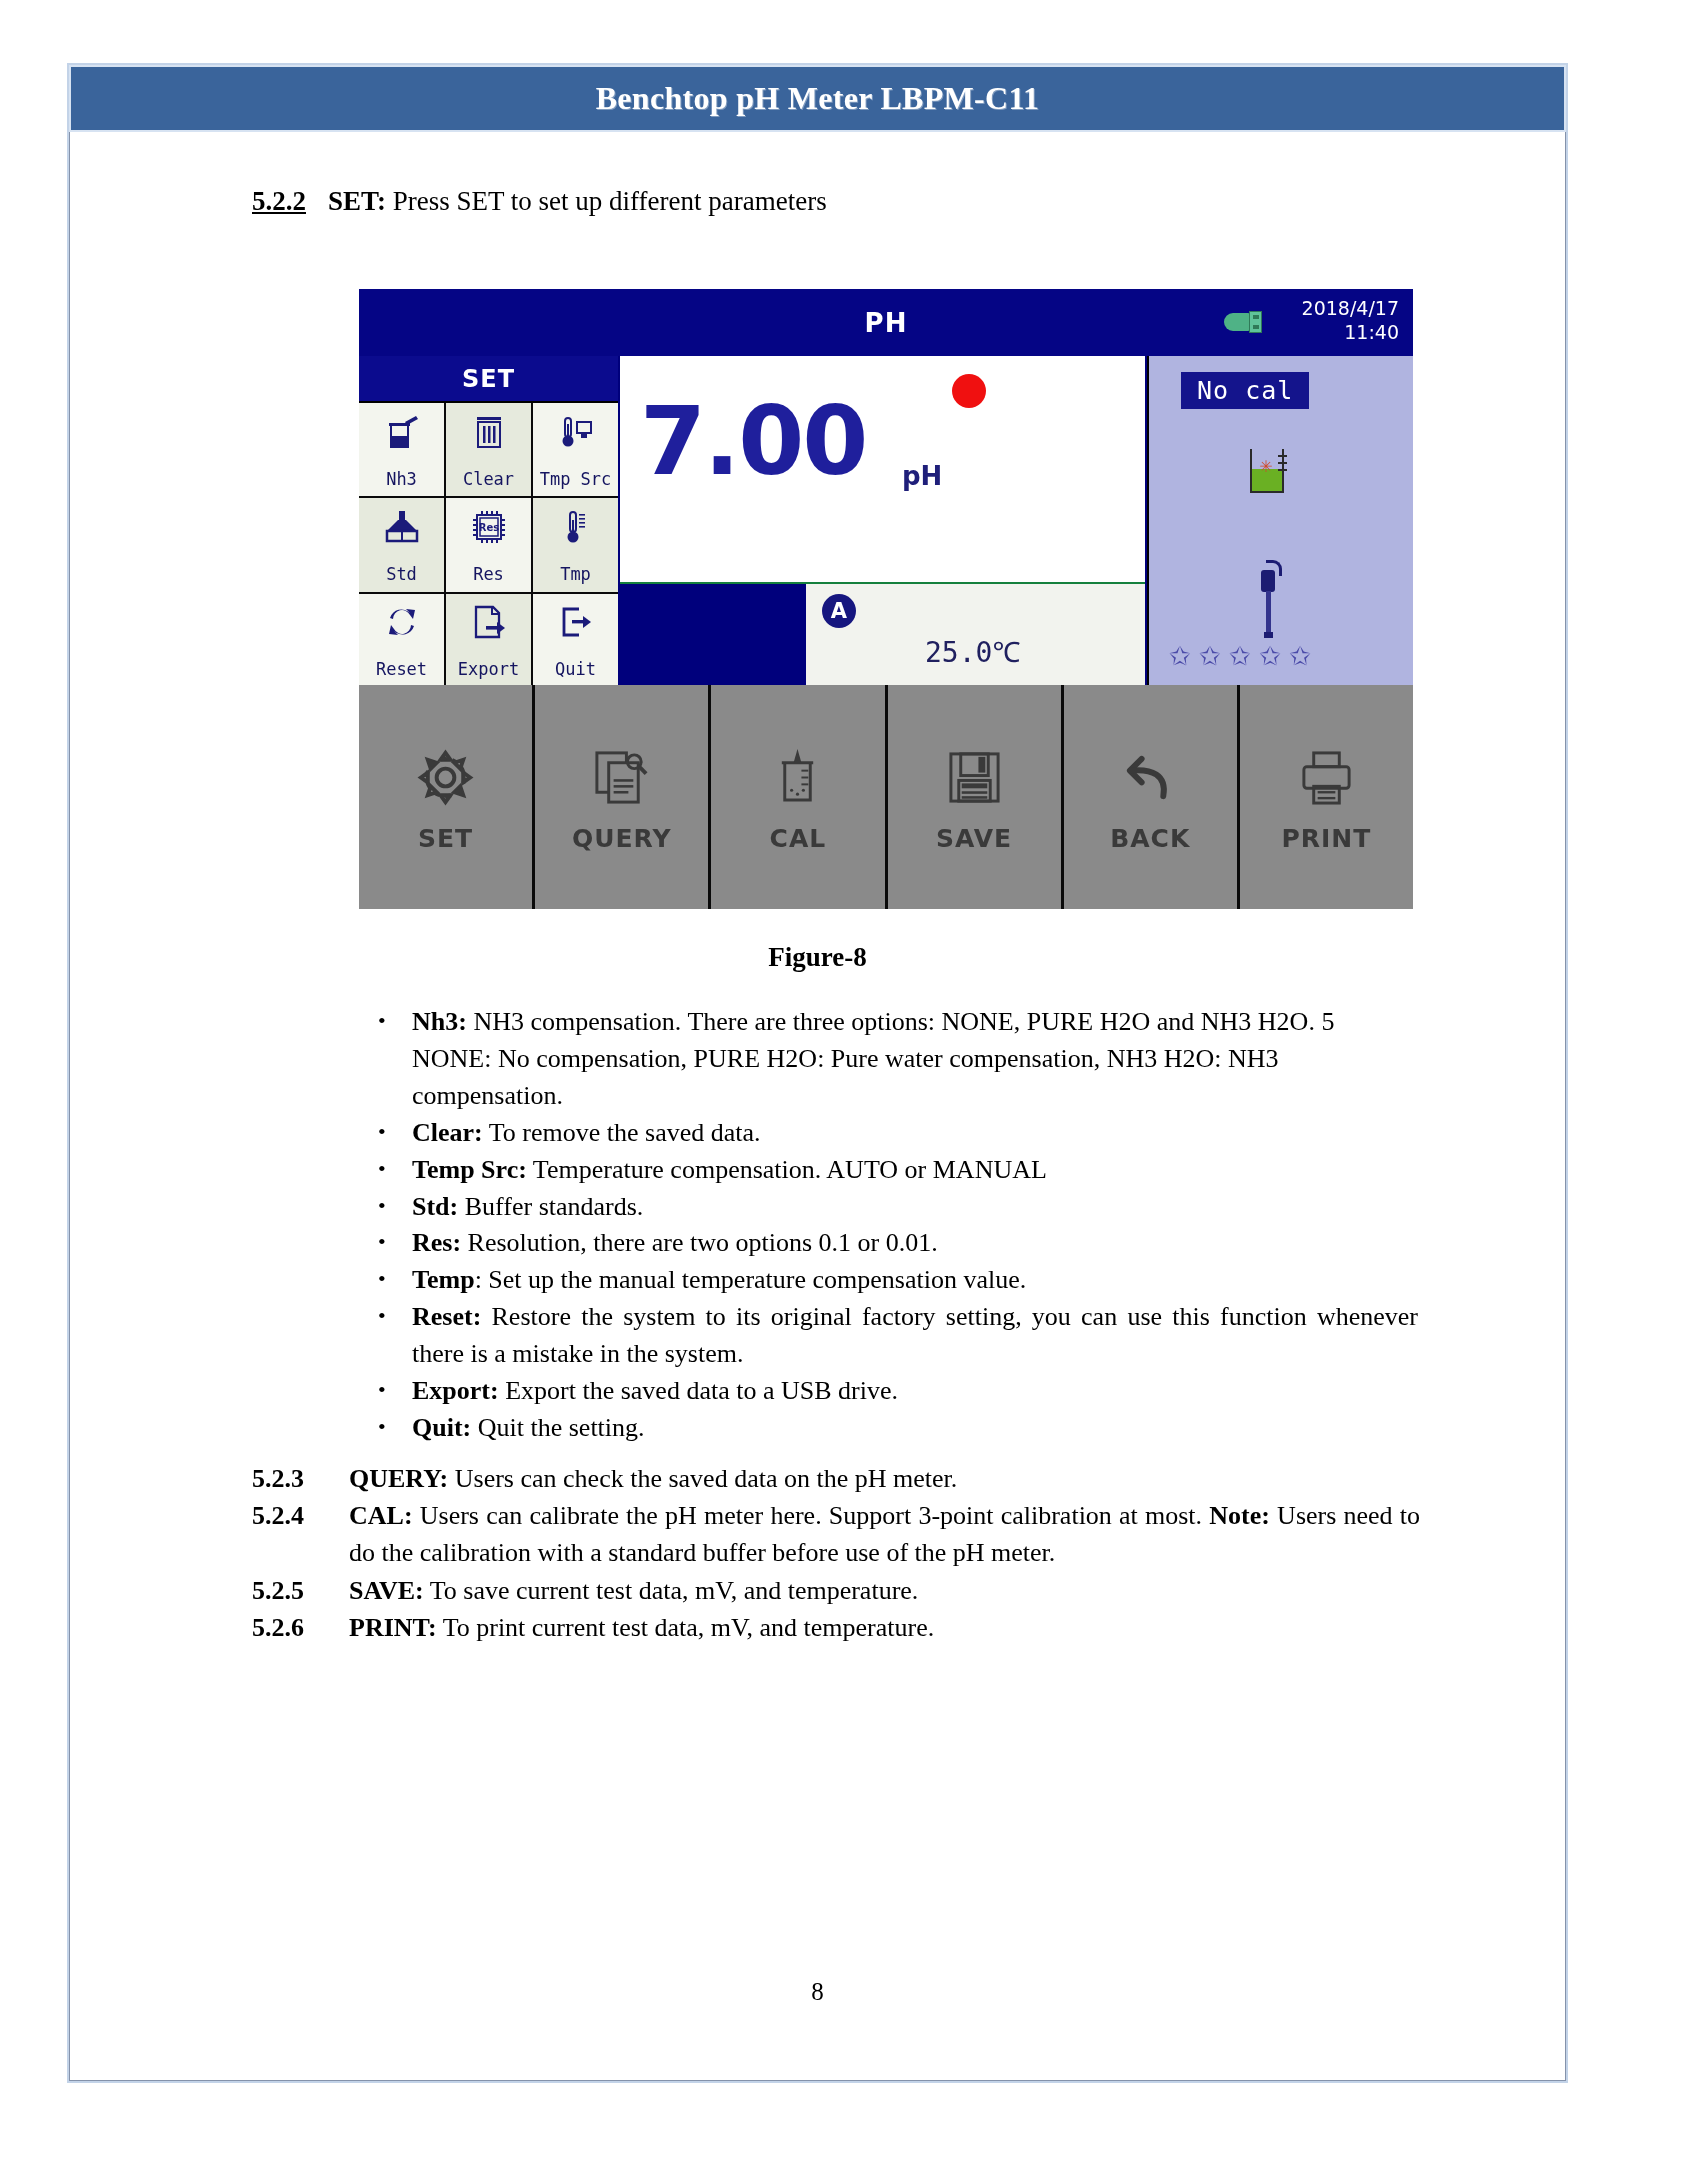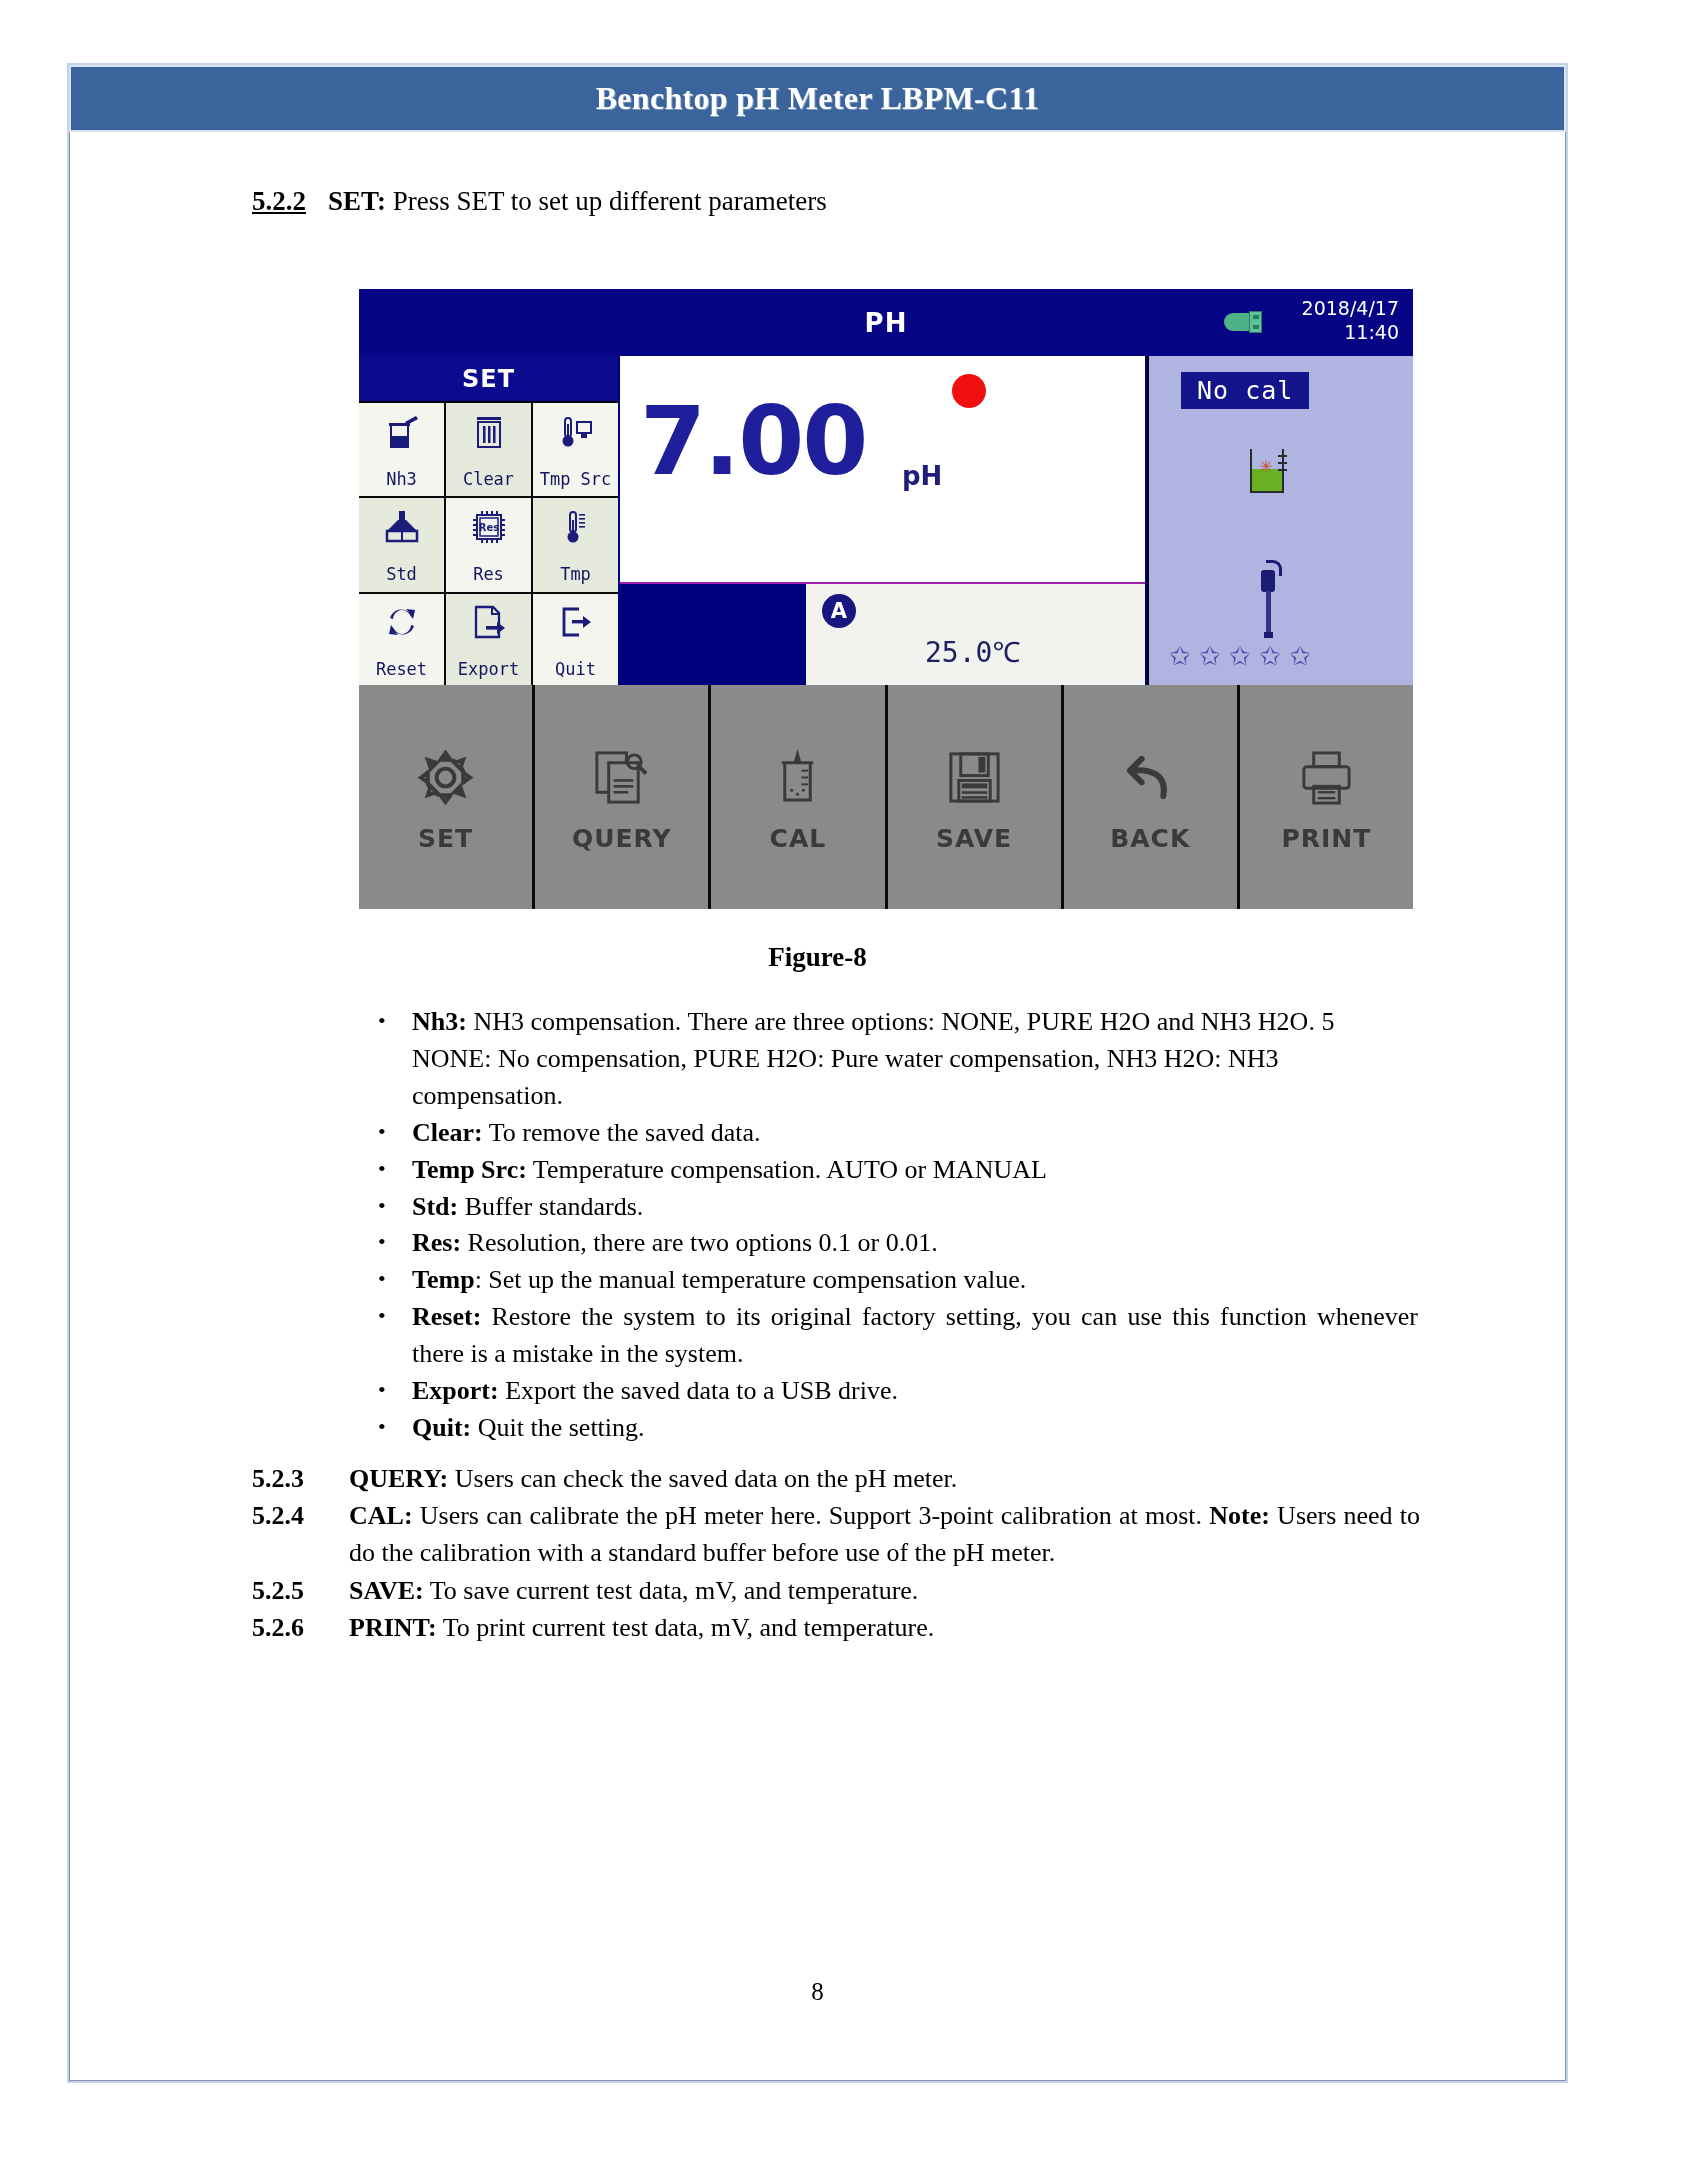--- a/index.html
+++ b/index.html
@@ -209,21 +209,21 @@
     white-space: nowrap;
   }
 
   
   .readout {
     position: absolute;
     left: 261px; top: 0;
     width: 525px;
     height: 226px;
     background: #ffffff;
-    border-bottom: 2px solid #a21caf;
+    border-bottom: 2px solid #15803d;
   }
   .ph-value {
     position: absolute;
     left: 20px; top: 38px;
     font-family: "DejaVu Sans", sans-serif;
     font-size: 95px;
     font-weight: bold;
     color: #1f1f9c;
     line-height: 1;
     letter-spacing: -2px;

